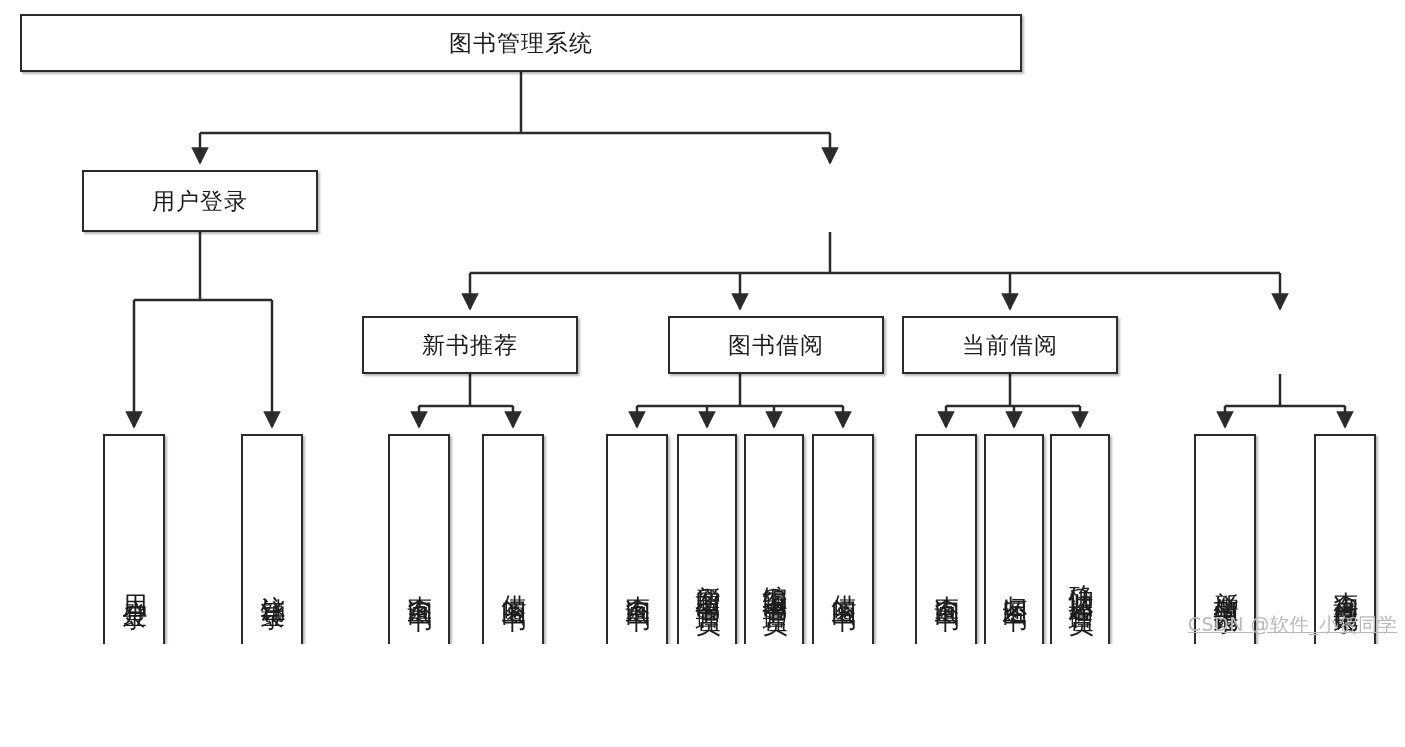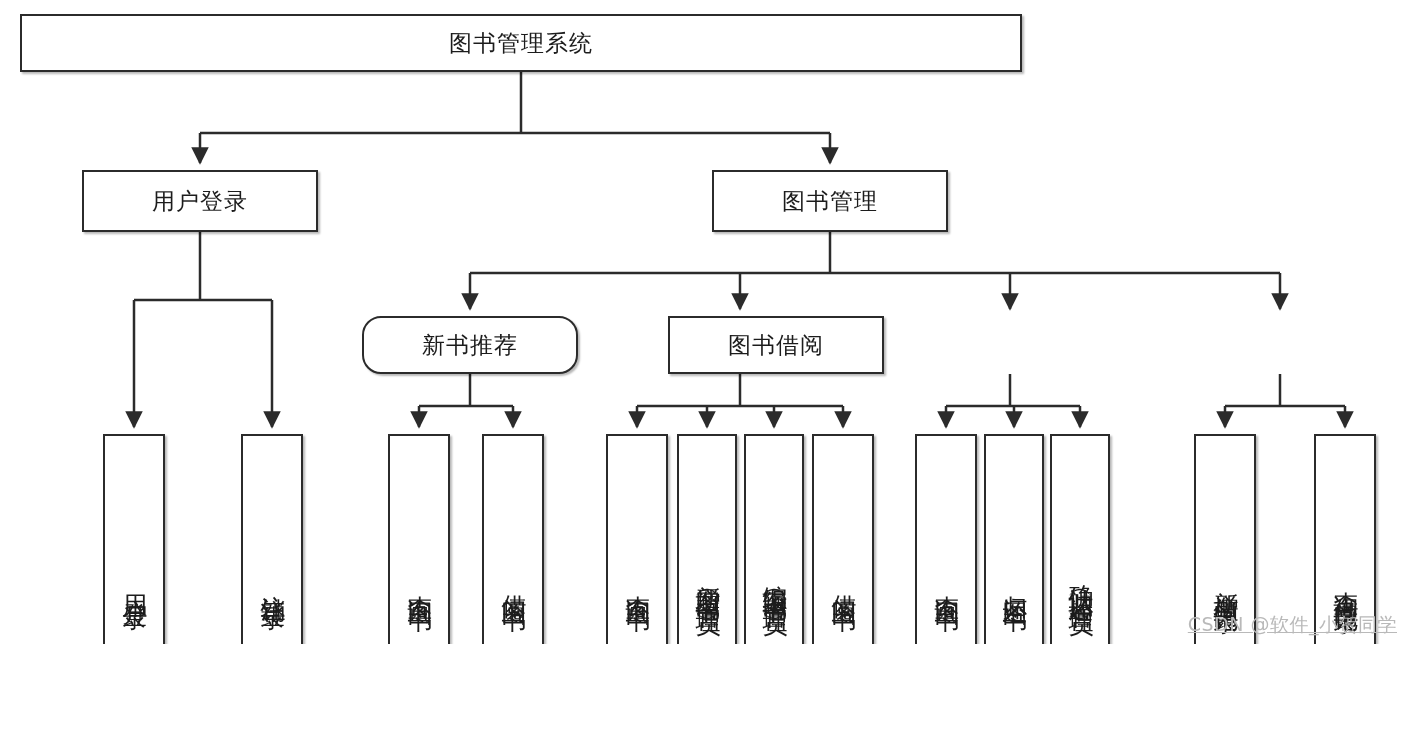--- a/index.html
+++ b/index.html
@@ -121,29 +121,29 @@
     </g>
   </svg>
 
   <div class="node" style="left:20px; top:14px; width:1002px; height:58px;">
     <span class="label">图书管理系统</span>
   </div>
 
   <div class="node" style="left:82px; top:170px; width:236px; height:62px;">
     <span class="label">用户登录</span>
   </div>
-  <div class="node" style="left:712px; top:170px; width:236px; height:62px;">
-    <span class="label">图书管理</span>
-  </div>
 
-  <div class="node" style="left:362px; top:316px; width:216px; height:58px;border-radius:19px;">
+  <div class="node" style="left:362px; top:316px; width:216px; height:58px;">
     <span class="label">新书推荐</span>
   </div>
   <div class="node" style="left:668px; top:316px; width:216px; height:58px;">
     <span class="label">图书借阅</span>
+  </div>
+  <div class="node" style="left:902px; top:316px; width:216px; height:58px;">
+    <span class="label">当前借阅</span>
   </div>
 
   <div class="node vertical" style="left:103px; top:434px; width:62px; height:298px;">
     <span class="label">用户登录</span>
   </div>
   <div class="node vertical" style="left:241px; top:434px; width:62px; height:298px;">
     <span class="label">注销登录</span>
   </div>
   <div class="node vertical" style="left:388px; top:434px; width:62px; height:298px;">
     <span class="label">查询图书</span>

